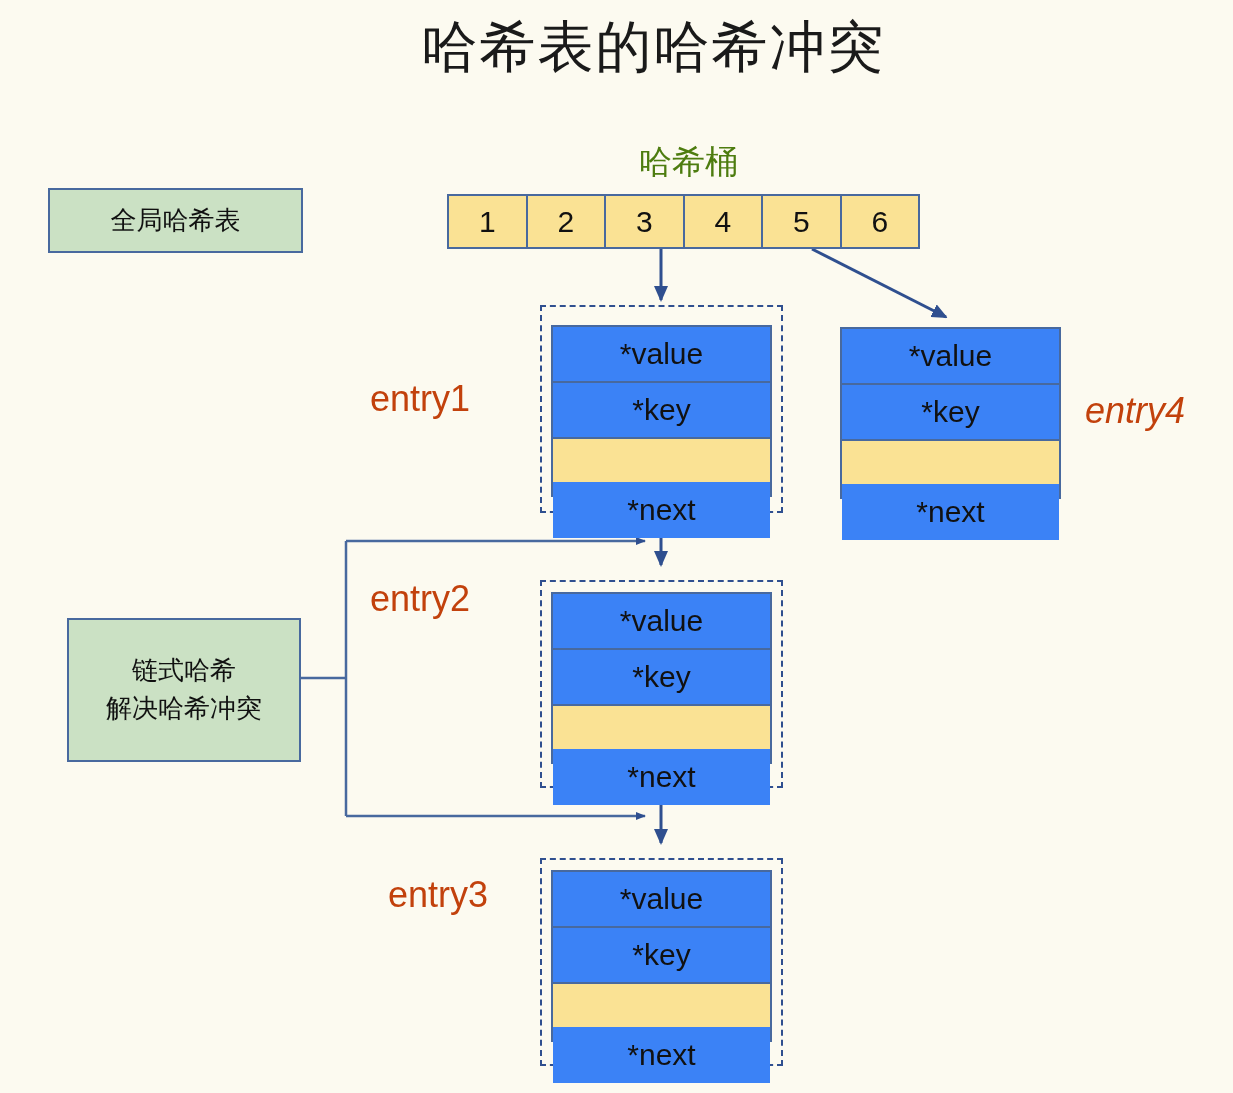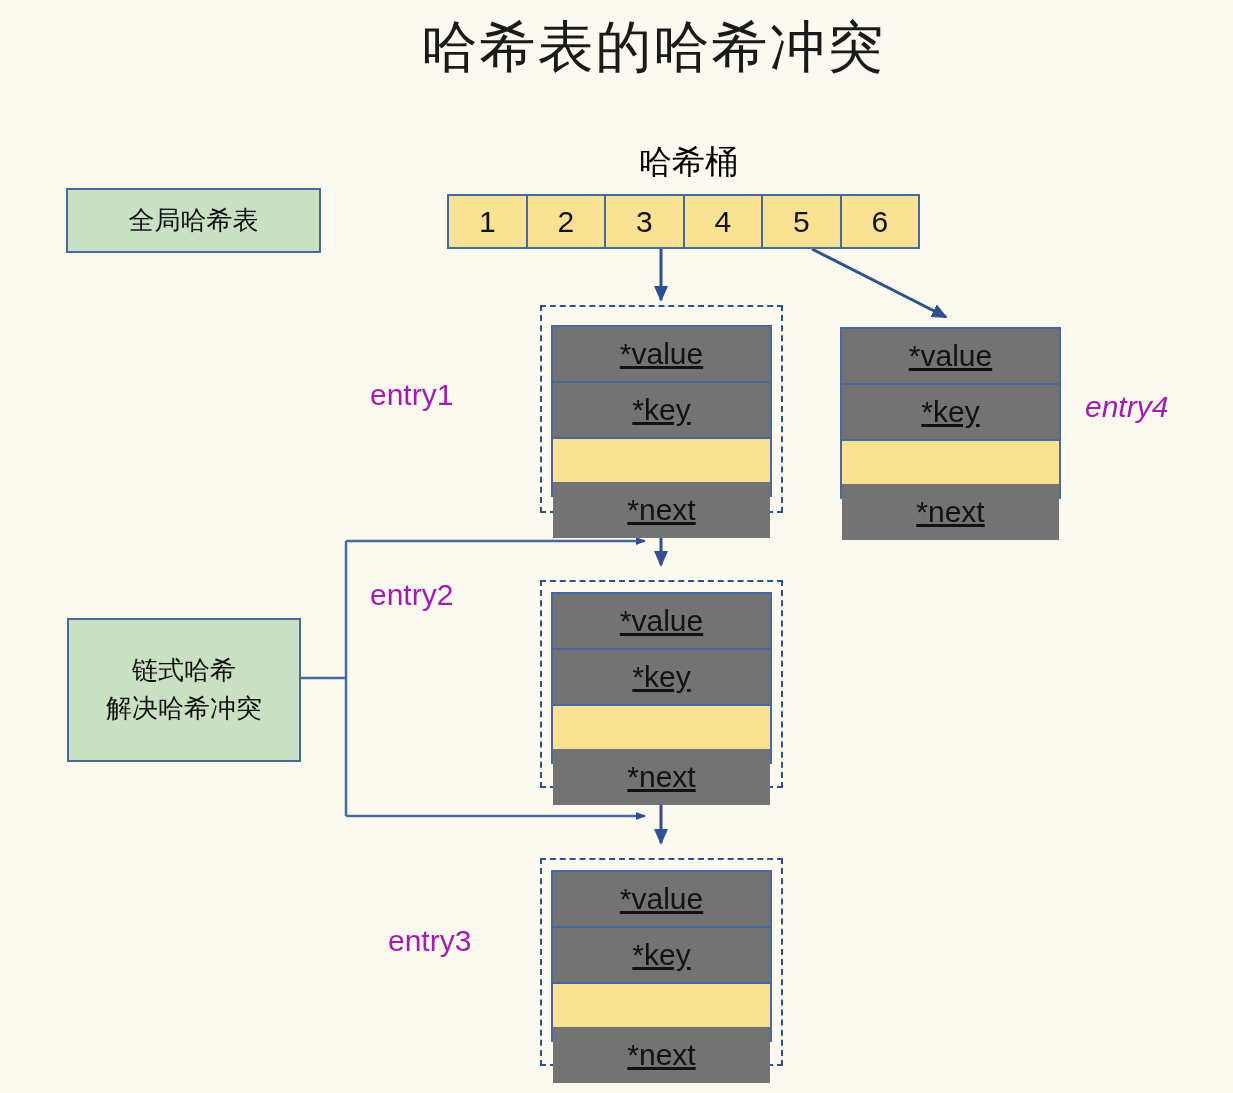--- a/index.html
+++ b/index.html
@@ -42,21 +42,21 @@
     padding-left: 37px;
   }
 
   .bucket-label {
     position: absolute;
     left: 447px;
     top: 140px;
     width: 483px;
     text-align: center;
     font-size: 33px;
-    color: #000000;
+    color: #4d7c0f;
   }
 
   .bucket {
     position: absolute;
     left: 447px;
     top: 194px;
     height: 55px;
     display: flex;
   }
   .bucket-cell {
@@ -80,21 +80,21 @@
     border: 2px solid #48699e;
     display: flex;
     align-items: center;
     justify-content: center;
     text-align: center;
     font-size: 26px;
     line-height: 1.45;
     color: #111;
   }
   #global-hash-box {
-    left: 66px;
+    left: 48px;
     top: 188px;
     width: 255px;
     height: 65px;
   }
   #chain-hash-box {
     left: 67px;
     top: 618px;
     width: 234px;
     height: 144px;
   }
@@ -112,29 +112,28 @@
   }
   .entry-cell {
     box-sizing: border-box;
     height: 56px;
     display: flex;
     align-items: center;
     justify-content: center;
     font-size: 30px;
     color: #111;
     border-bottom: 2px solid #48699e;
-    background: #737373;
-    text-decoration: underline;
+    background: #3b82f6;
   }
   .entry-cell:last-child { border-bottom: none; margin-top: 43px; }
 
   .entry-label {
     position: absolute;
-    font-size: 30px;
-    color: #a21caf;
+    font-size: 36px;
+    color: #c2410c;
     white-space: nowrap;
   }
 </style>
 </head>
 <body>
 
 <div id="canvas">
 
   <div class="title">哈希表的哈希冲突</div>
 
@@ -201,21 +200,21 @@
     <div class="entry-cell">*next</div>
   </div>
   <div class="entry-label" style="left:370px; top:578px;">entry2</div>
 
   <div class="entry-dashed" style="left:540px; top:858px; width:243px; height:208px;"></div>
   <div class="entry-node" style="left:551px; top:870px; width:221px; height:172px;">
     <div class="entry-cell">*value</div>
     <div class="entry-cell">*key</div>
     <div class="entry-cell">*next</div>
   </div>
-  <div class="entry-label" style="left:388px; top:924px;">entry3</div>
+  <div class="entry-label" style="left:388px; top:874px;">entry3</div>
 
   <div class="entry-node" style="left:840px; top:327px; width:221px; height:172px;">
     <div class="entry-cell">*value</div>
     <div class="entry-cell">*key</div>
     <div class="entry-cell">*next</div>
   </div>
   <div class="entry-label" style="left:1085px; top:390px;font-style:italic;">entry4</div>
 
 </div>
 

